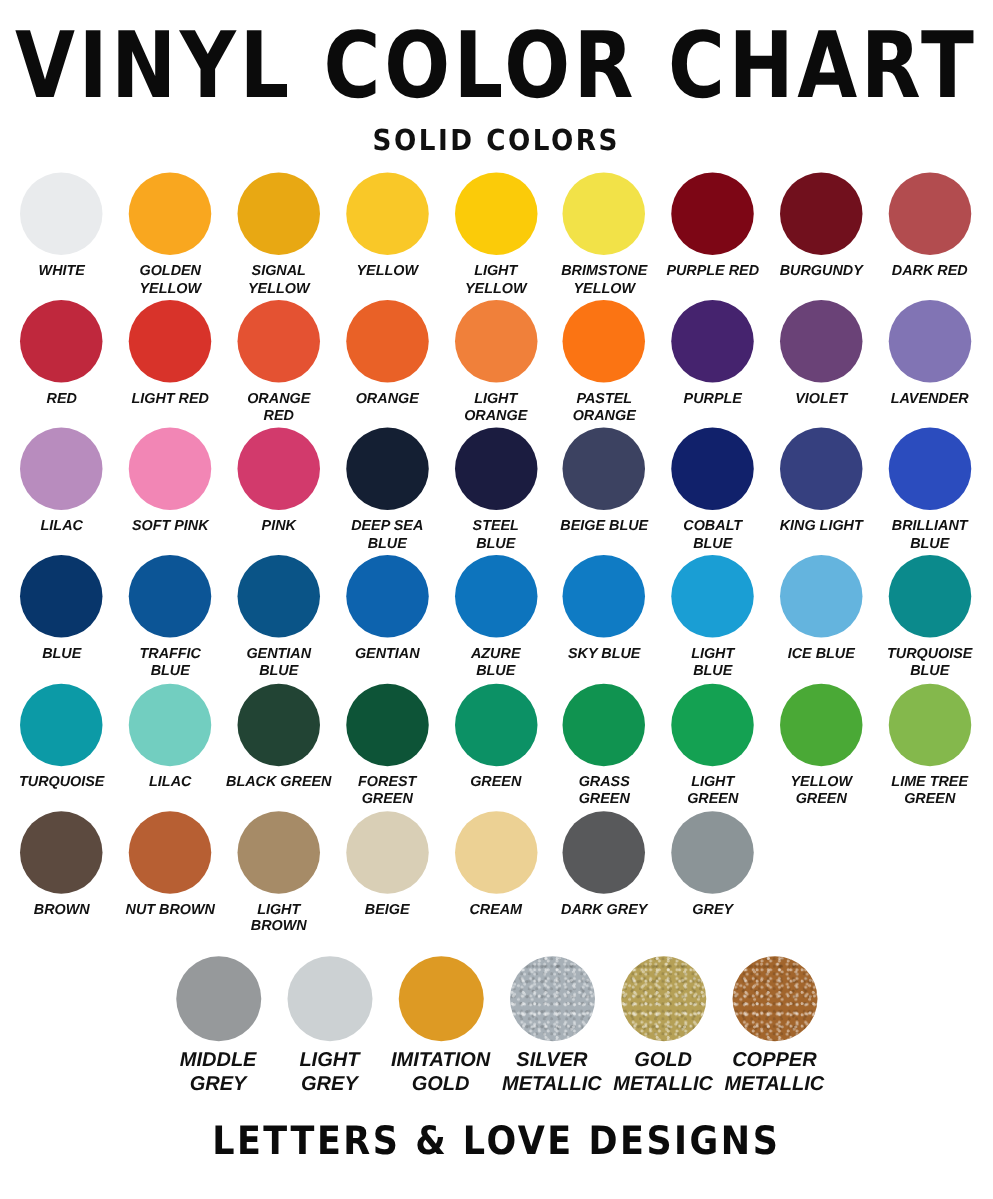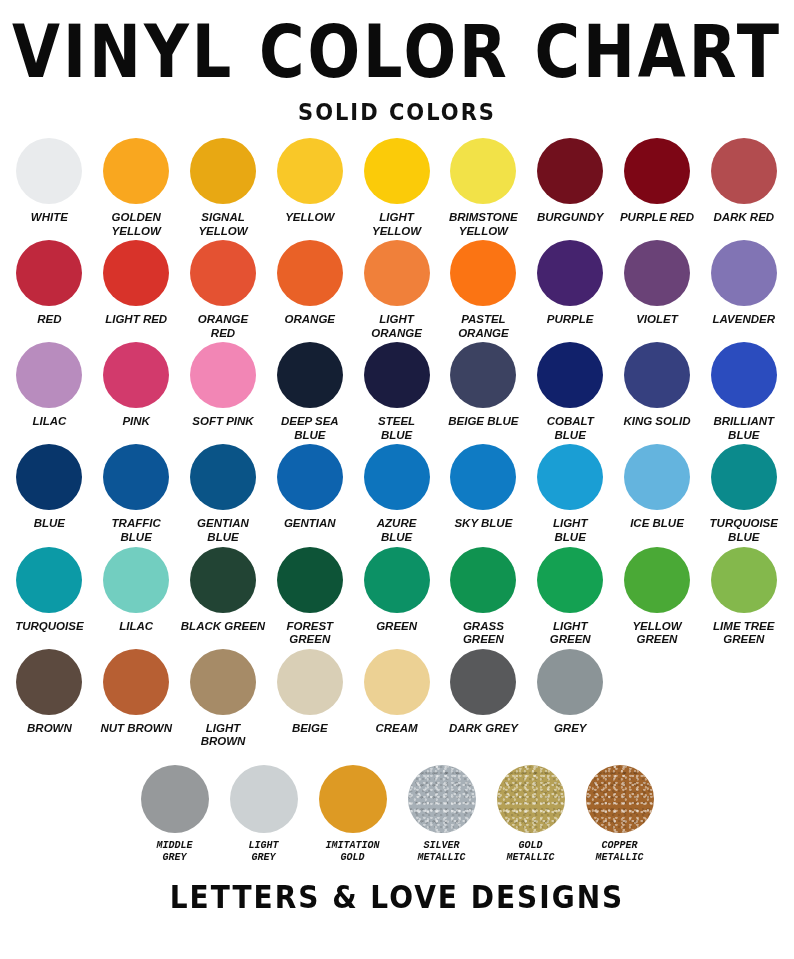--- a/index.html
+++ b/index.html
@@ -120,23 +120,22 @@
     font-weight: 700;
     font-style: italic;
     color: #111111;
     text-align: center;
     line-height: 1.18;
     letter-spacing: 0px;
     max-width: 86px;
     white-space: pre-line;
   }
   .row.center .label {
-    font-size: 10px;
+    font-size: 16px;
     max-width: 88px;
-    font-family: Liberation Mono, monospace;
   }
 
   
   .footer {
     margin-top: 16px;
     font-family: "DejaVu Sans", sans-serif;
     font-size: 28px;
     font-weight: 700;
     letter-spacing: 2px;
     color: #0b0b0b;
@@ -177,26 +176,26 @@
         <div class="swatch" style="background-color: rgb(251, 203, 9);"></div>
         <div class="label">LIGHT
 YELLOW</div>
       </div>
       <div class="cell">
         <div class="swatch" style="background-color: rgb(242, 226, 72);"></div>
         <div class="label">BRIMSTONE
 YELLOW</div>
       </div>
       <div class="cell">
+        <div class="swatch" style="background-color: rgb(125, 6, 21);"></div>
+        <div class="label">PURPLE RED</div>
+      </div>
+      <div class="cell">
         <div class="swatch" style="background-color: rgb(113, 16, 29);"></div>
         <div class="label">BURGUNDY</div>
-      </div>
-      <div class="cell">
-        <div class="swatch" style="background-color: rgb(125, 6, 21);"></div>
-        <div class="label">PURPLE RED</div>
       </div>
       <div class="cell">
         <div class="swatch" style="background-color: rgb(178, 76, 79);"></div>
         <div class="label">DARK RED</div>
       </div>
     </div>
 
     <div class="row">
       <div class="cell">
         <div class="swatch" style="background-color: rgb(191, 40, 61);"></div>
@@ -238,49 +237,49 @@
         <div class="label">LAVENDER</div>
       </div>
     </div>
 
     <div class="row">
       <div class="cell">
         <div class="swatch" style="background-color: rgb(184, 140, 190);"></div>
         <div class="label">LILAC</div>
       </div>
       <div class="cell">
+        <div class="swatch" style="background-color: rgb(242, 134, 181);"></div>
+        <div class="label">SOFT PINK</div>
+      </div>
+      <div class="cell">
         <div class="swatch" style="background-color: rgb(210, 58, 108);"></div>
         <div class="label">PINK</div>
       </div>
       <div class="cell">
-        <div class="swatch" style="background-color: rgb(242, 134, 181);"></div>
-        <div class="label">SOFT PINK</div>
-      </div>
-      <div class="cell">
         <div class="swatch" style="background-color: rgb(20, 31, 51);"></div>
         <div class="label">DEEP SEA
 BLUE</div>
       </div>
       <div class="cell">
         <div class="swatch" style="background-color: rgb(27, 28, 64);"></div>
         <div class="label">STEEL
 BLUE</div>
       </div>
       <div class="cell">
         <div class="swatch" style="background-color: rgb(60, 66, 97);"></div>
         <div class="label">BEIGE BLUE</div>
       </div>
       <div class="cell">
         <div class="swatch" style="background-color: rgb(17, 33, 107);"></div>
         <div class="label">COBALT
 BLUE</div>
       </div>
       <div class="cell">
         <div class="swatch" style="background-color: rgb(54, 64, 127);"></div>
-        <div class="label">KING SOLID</div>
+        <div class="label">KING LIGHT</div>
       </div>
       <div class="cell">
         <div class="swatch" style="background-color: rgb(43, 76, 190);"></div>
         <div class="label">BRILLIANT
 BLUE</div>
       </div>
     </div>
 
     <div class="row">
       <div class="cell">

